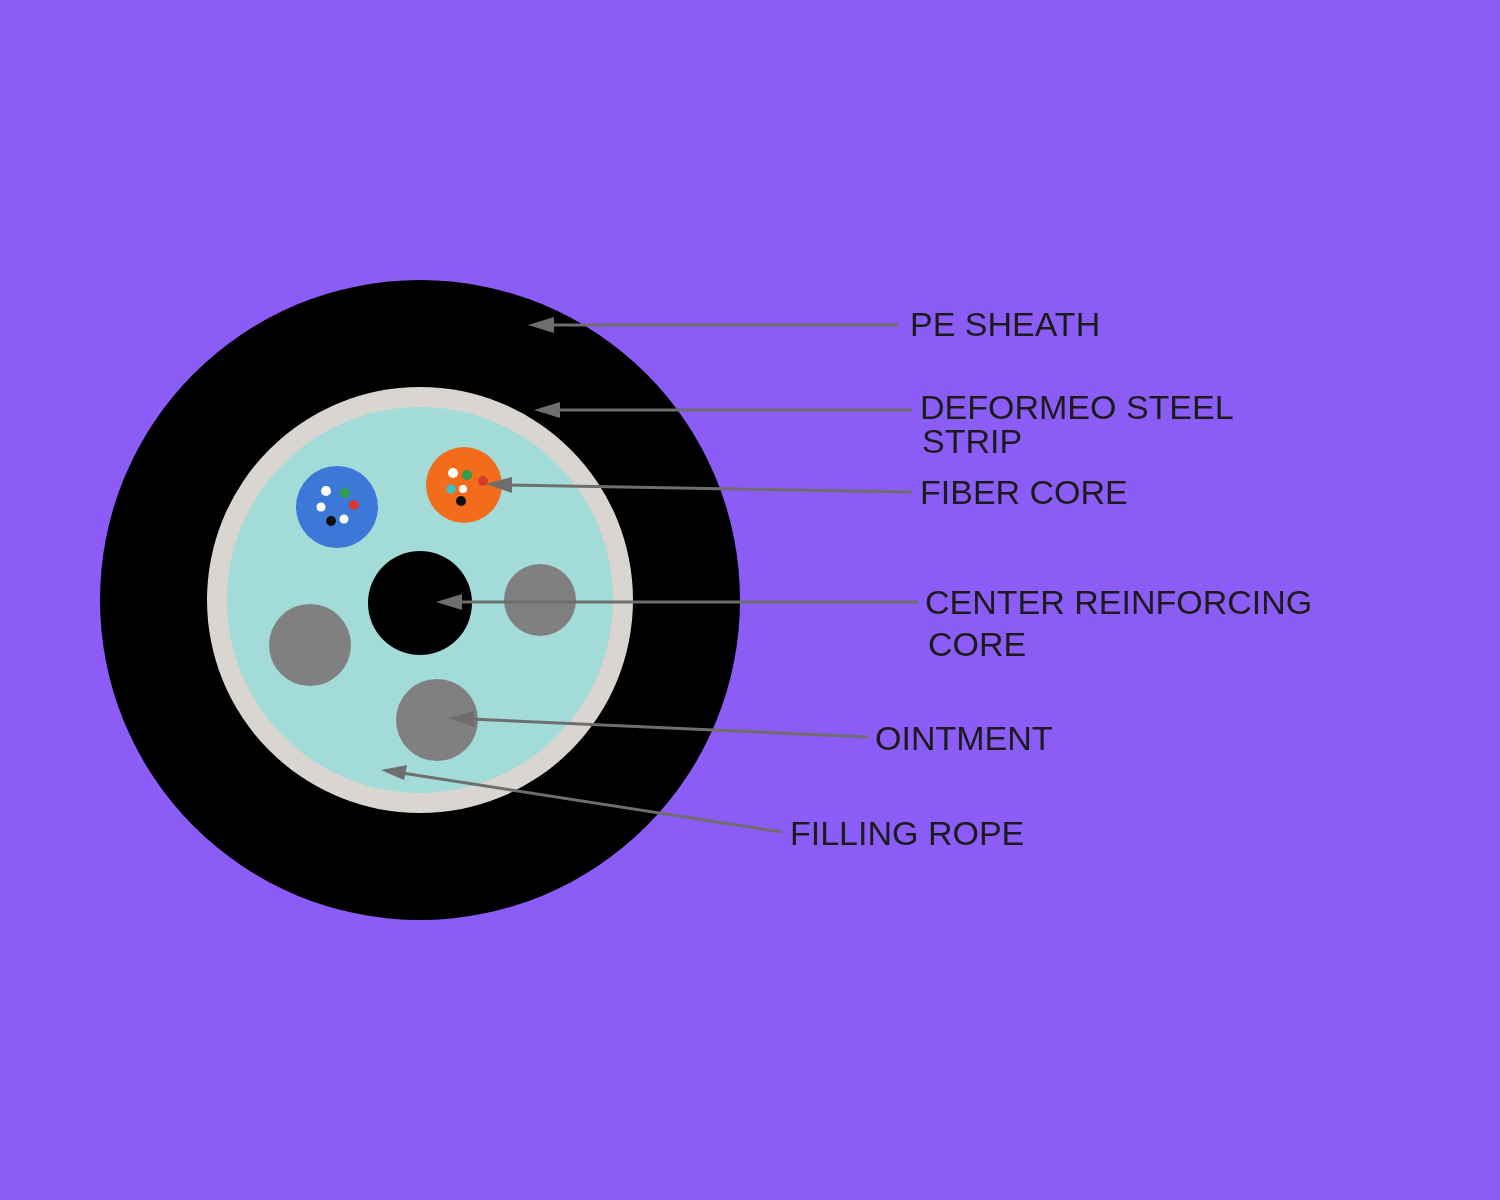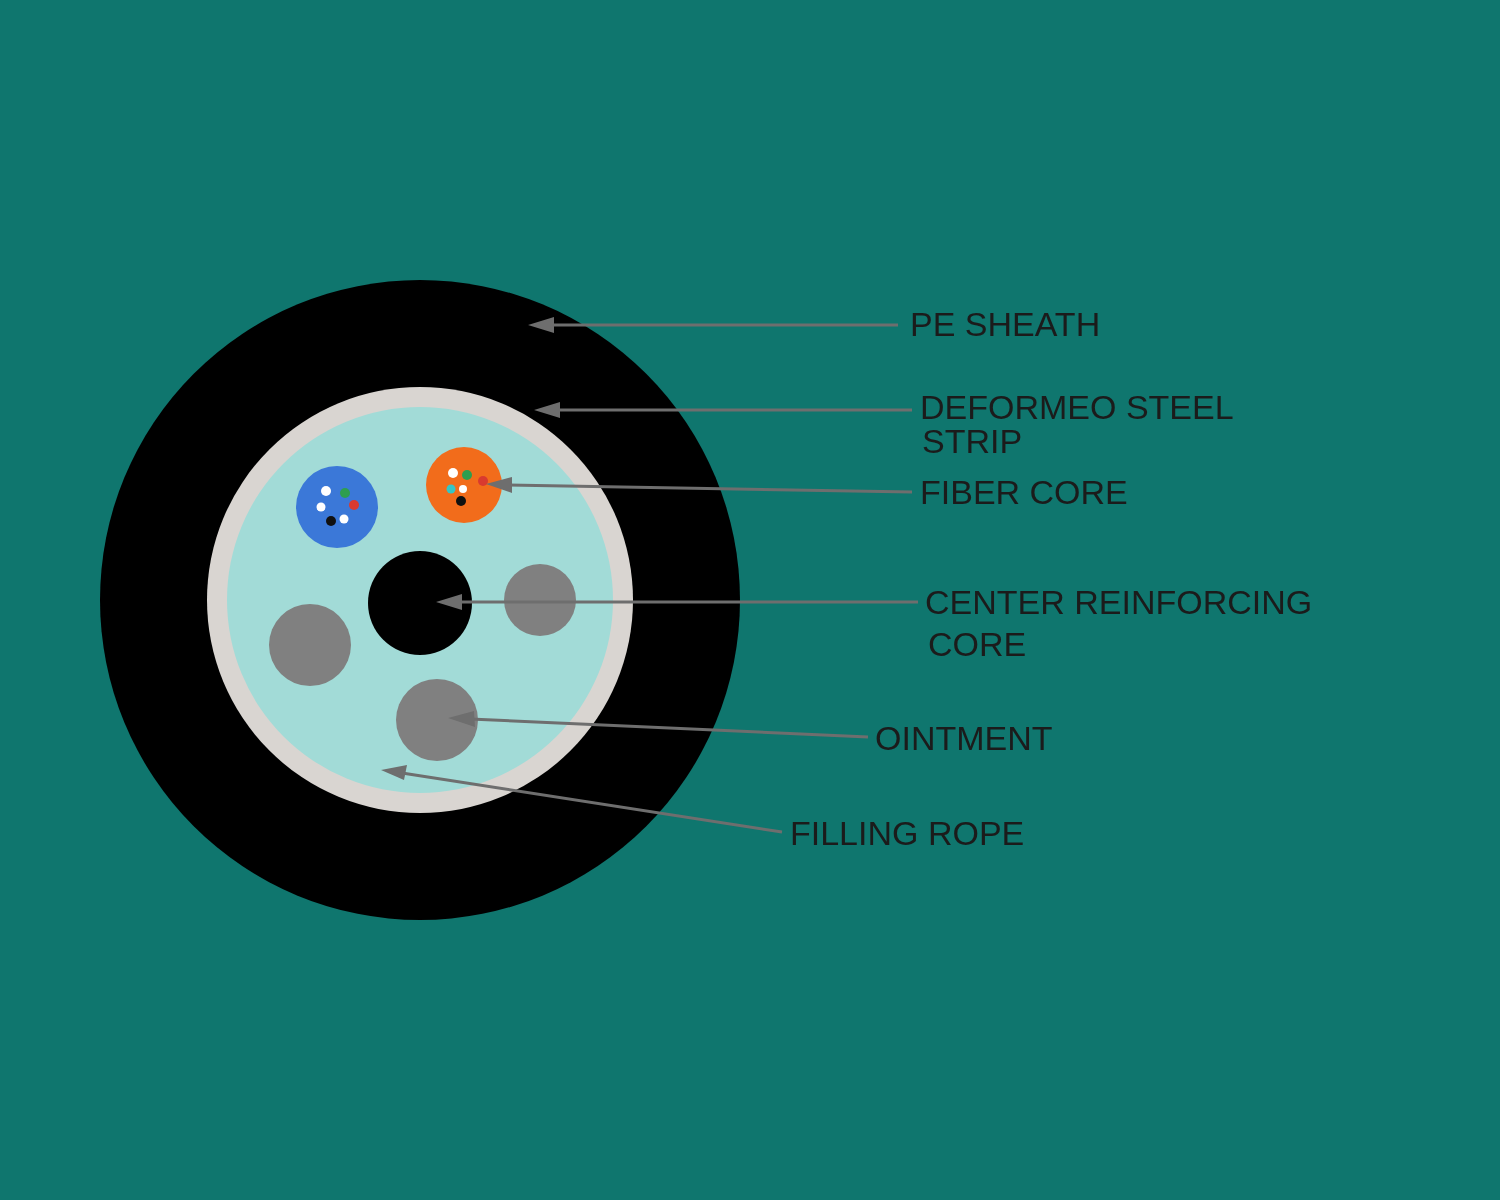--- a/index.html
+++ b/index.html
@@ -4,21 +4,21 @@
 <style>
   html, body {
     margin: 0;
     padding: 0;
     background: #ffffff;
   }
   .canvas {
     position: relative;
     width: 1500px;
     height: 1200px;
-    background: #0f766e;
+    background: #8b5cf6;
     overflow: hidden;
     font-family: "Liberation Sans", sans-serif;
   }
   svg text {
     font-family: "Liberation Sans", sans-serif;
     font-size: 34px;
     font-weight: 400;
   }
 </style>
 </head>

